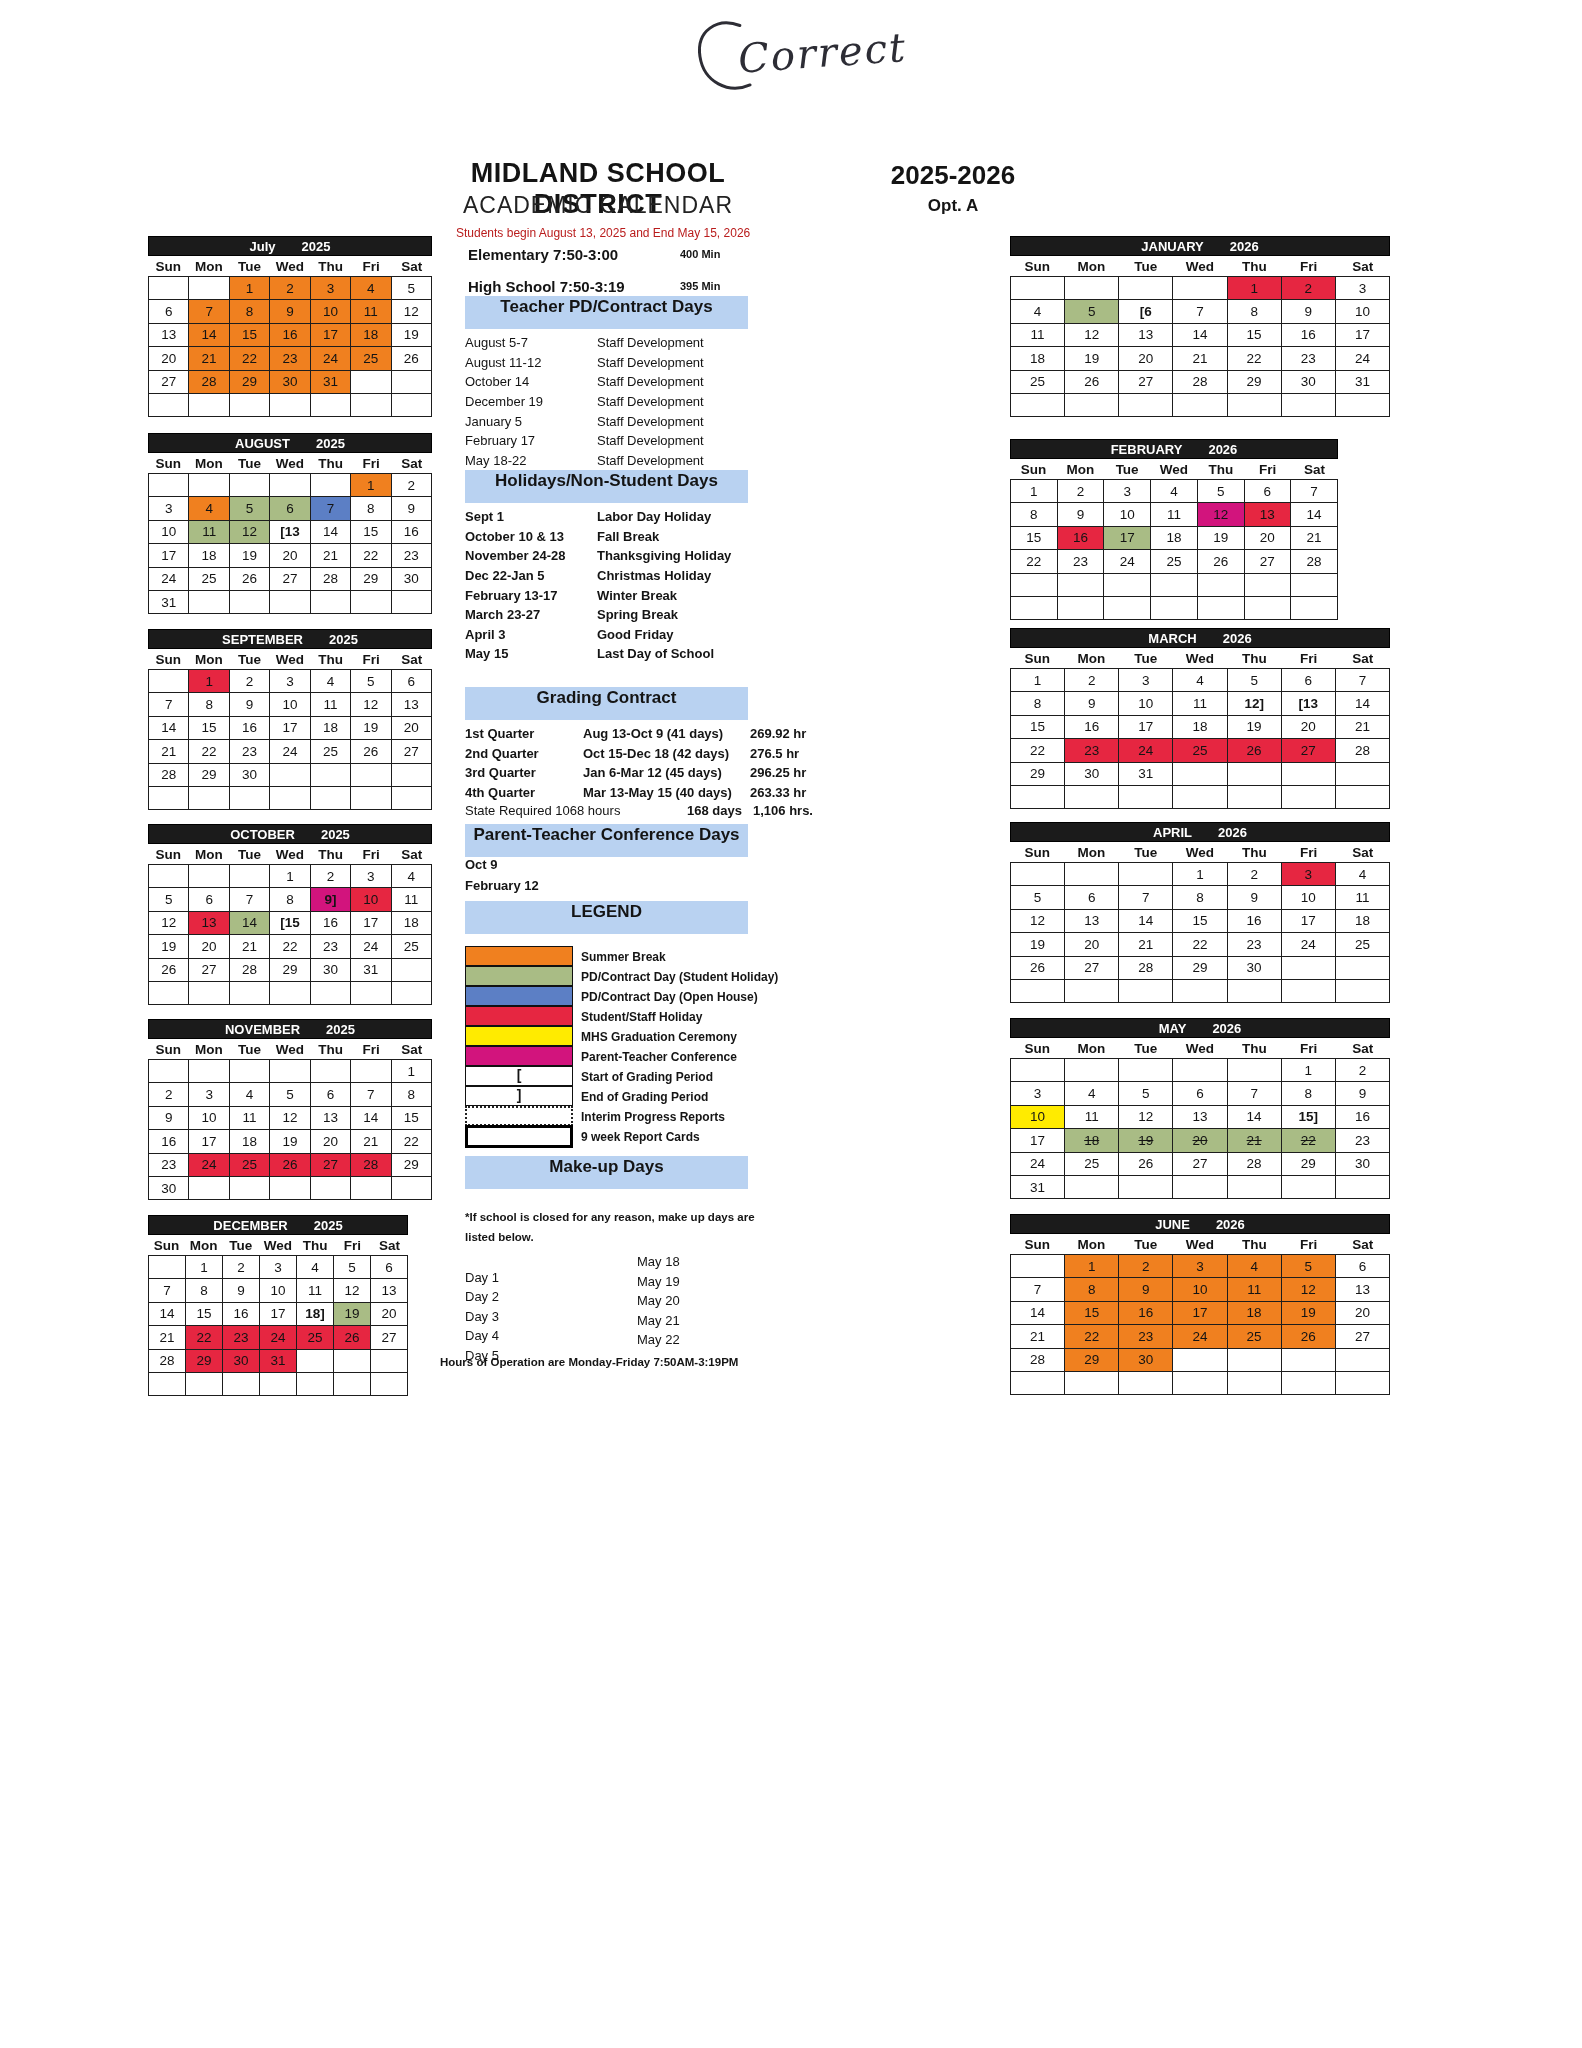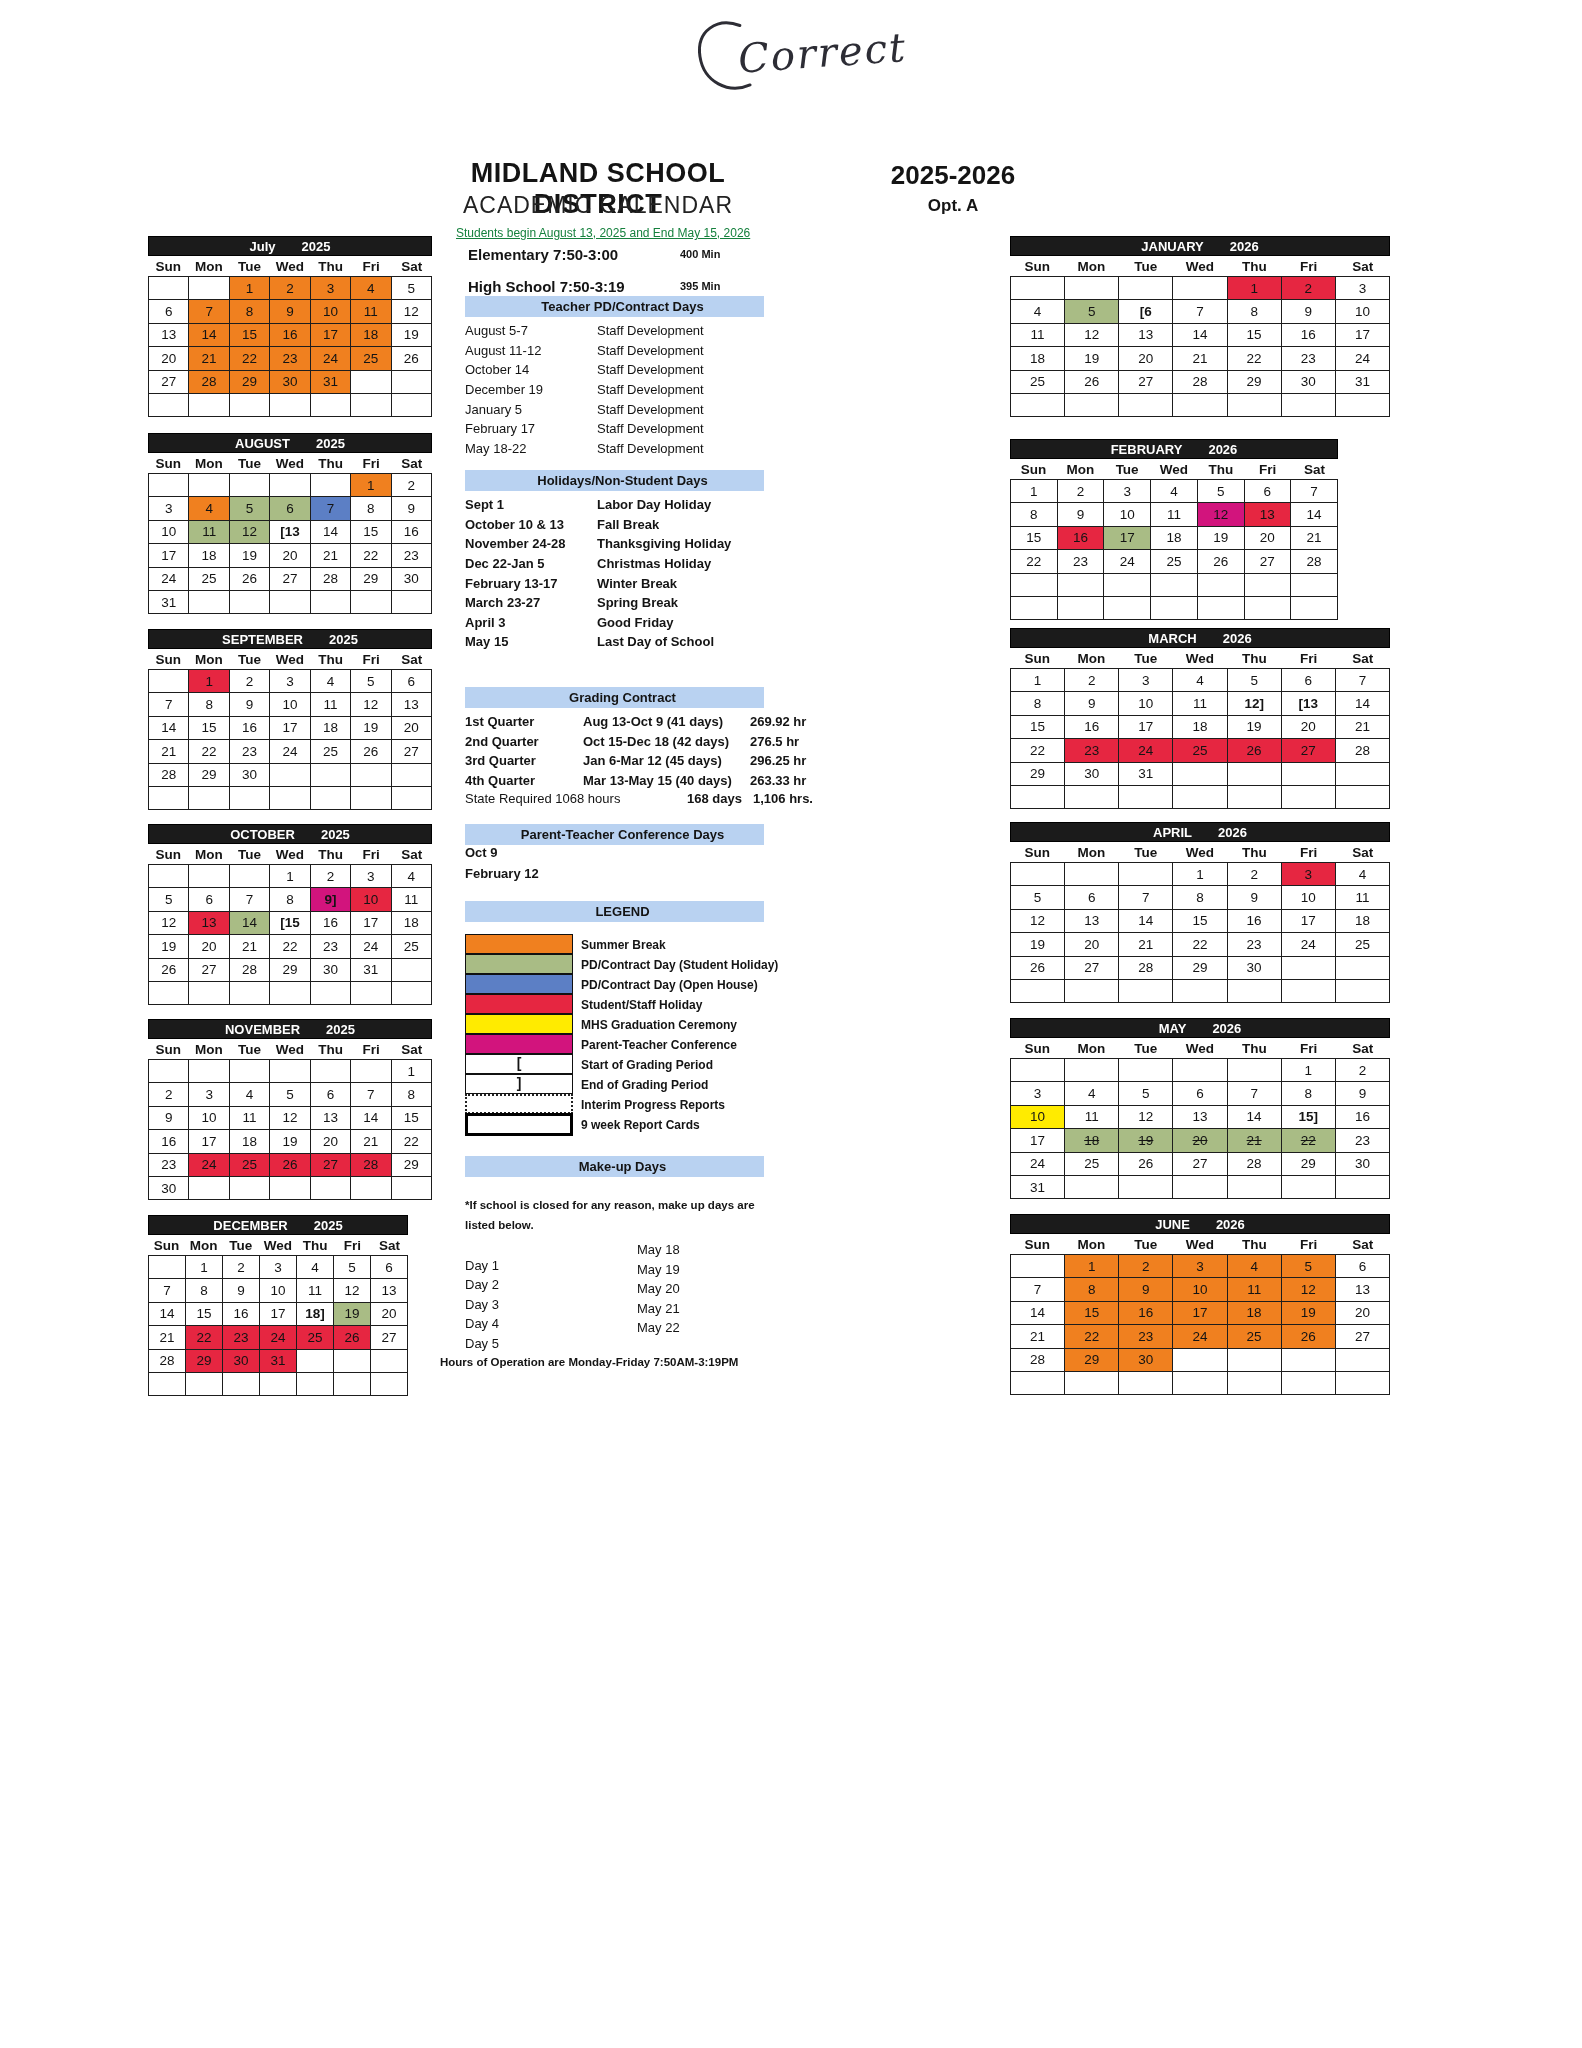--- a/index.html
+++ b/index.html
@@ -6,39 +6,39 @@
   body{
     width:1582px;height:2048px;background:#ffffff;position:relative;
     font-family:"Liberation Sans",sans-serif;color:#141414;
     -webkit-font-smoothing:antialiased;
   }
   .abs{position:absolute;}
 
   
   .doc-title{left:408px;top:158px;width:380px;text-align:center;font-size:27px;font-weight:bold;letter-spacing:.5px;}
   .doc-subtitle{left:408px;top:192px;width:380px;text-align:center;font-size:23px;font-weight:400;letter-spacing:1px;color:#222;}
-  .students-note{left:456px;top:226px;font-size:12px;color:#15803d;text-decoration:underline;}
+  .students-note{left:456px;top:226px;font-size:12px;color:#b91c1c;}
   .year-label{left:878px;top:160px;width:150px;text-align:center;font-size:26px;font-weight:bold;}
   .opt-label{left:878px;top:196px;width:150px;text-align:center;font-size:17px;font-weight:bold;}
   .hours-note{left:440px;top:1356px;font-size:11.5px;font-weight:bold;}
 
   .handwriting{left:690px;top:8px;width:260px;height:90px;transform:rotate(-4deg);color:#2d2d35;}
   .hw-word{font-family:"DejaVu Serif",serif;font-style:italic;font-size:40px;letter-spacing:2px;position:absolute;left:48px;top:22px;}
   .hw-svg{position:absolute;left:0;top:0;}
 
   
   .schedule{left:468px;top:246px;width:330px;}
   .sched-row{display:flex;height:32px;align-items:flex-start;}
   .sched-label{font-size:15px;font-weight:bold;width:212px;}
   .sched-min{font-size:11px;font-weight:bold;padding-top:2px;}
 
   
   .section-bar{
-    background:#B9D2F1;text-align:center;font-size:13px;font-weight:bold;
-    height:21px;line-height:21px;width:283px;padding-left:16px;
+    background:#B9D2F1;text-align:center;font-size:17px;font-weight:bold;
+    height:33px;line-height:21px;width:283px;
   }
   .info-rows{margin-top:4px;}
   .info-row{display:flex;font-size:13px;height:19.6px;align-items:center;}
   .info-date{width:132px;}
   .bold .info-date,.bold .info-desc{font-weight:bold;}
 
   .grading-rows{margin-top:4px;width:360px;}
   .gr-row{display:flex;font-size:13px;font-weight:bold;height:19.5px;align-items:center;}
   .gr-label{width:118px;}
   .gr-range{width:167px;}

